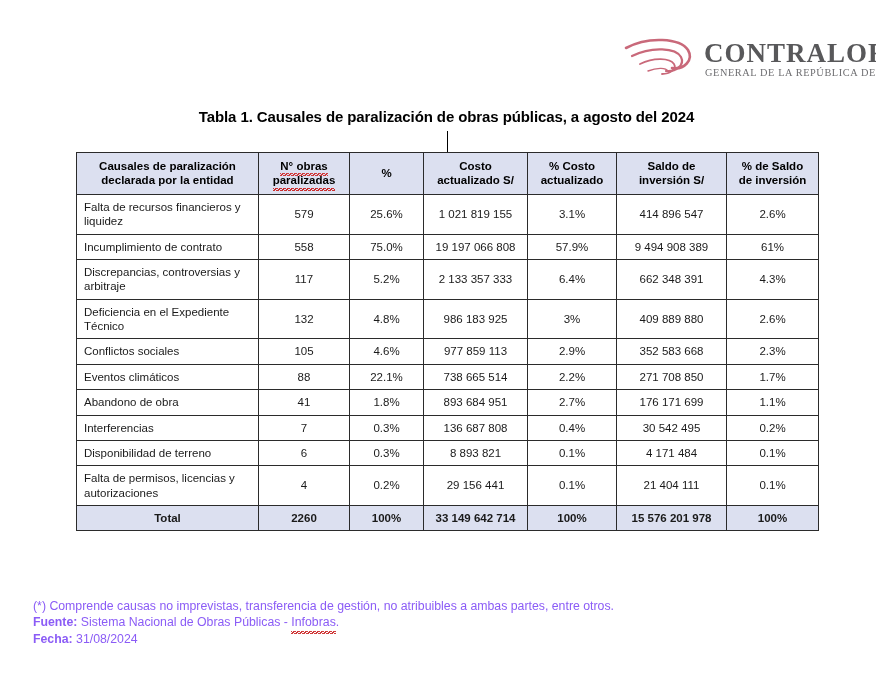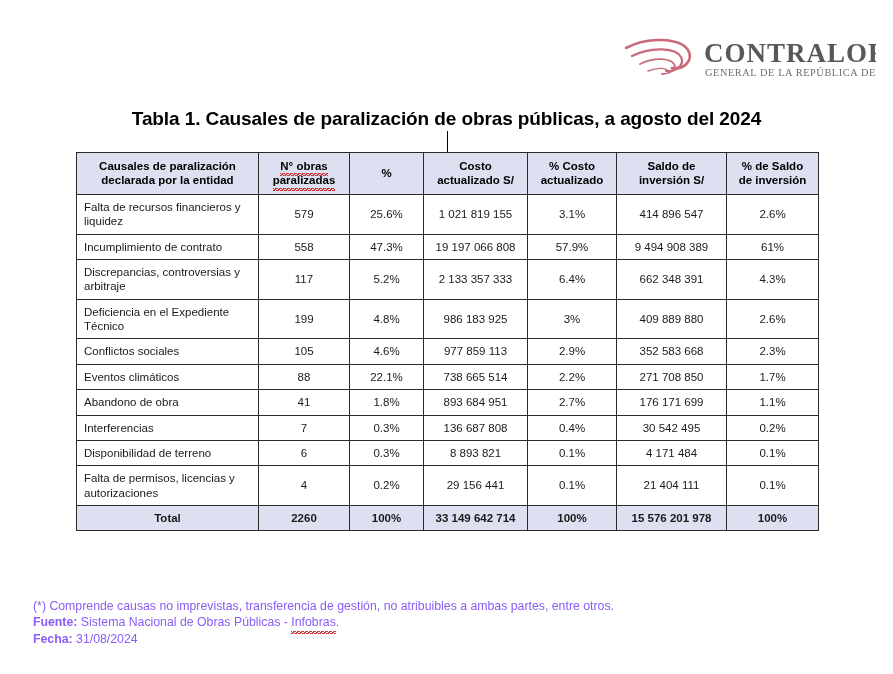--- a/index.html
+++ b/index.html
@@ -30,21 +30,21 @@
     font-family: "Liberation Serif", serif;
     letter-spacing: 1px;
   }
 
   
   #title {
     position: absolute;
     left: 0; top: 108px;
     width: 893px;
     text-align: center;
-    font-size: 19px;
+    font-size: 15px;
     font-weight: bold;
     color: #000000;
     letter-spacing: -0.1px;
   }
 
   
   #caret {
     position: absolute;
     left: 447px;
     top: 131px;
@@ -209,38 +209,38 @@
             <td class="num">579</td>
             <td class="num">25.6%</td>
             <td class="num">1 021 819 155</td>
             <td class="num">3.1%</td>
             <td class="num">414 896 547</td>
             <td class="num">2.6%</td>
           </tr>
           <tr>
             <td class="cause">Incumplimiento de contrato</td>
             <td class="num">558</td>
-            <td class="num">47.3%</td>
+            <td class="num">75.0%</td>
             <td class="num">19 197 066 808</td>
             <td class="num">57.9%</td>
             <td class="num">9 494 908 389</td>
             <td class="num">61%</td>
           </tr>
           <tr>
             <td class="cause">Discrepancias, controversias y arbitraje</td>
             <td class="num">117</td>
             <td class="num">5.2%</td>
             <td class="num">2 133 357 333</td>
             <td class="num">6.4%</td>
             <td class="num">662 348 391</td>
             <td class="num">4.3%</td>
           </tr>
           <tr>
             <td class="cause">Deficiencia en el Expediente Técnico</td>
-            <td class="num">199</td>
+            <td class="num">132</td>
             <td class="num">4.8%</td>
             <td class="num">986 183 925</td>
             <td class="num">3%</td>
             <td class="num">409 889 880</td>
             <td class="num">2.6%</td>
           </tr>
           <tr>
             <td class="cause">Conflictos sociales</td>
             <td class="num">105</td>
             <td class="num">4.6%</td>

